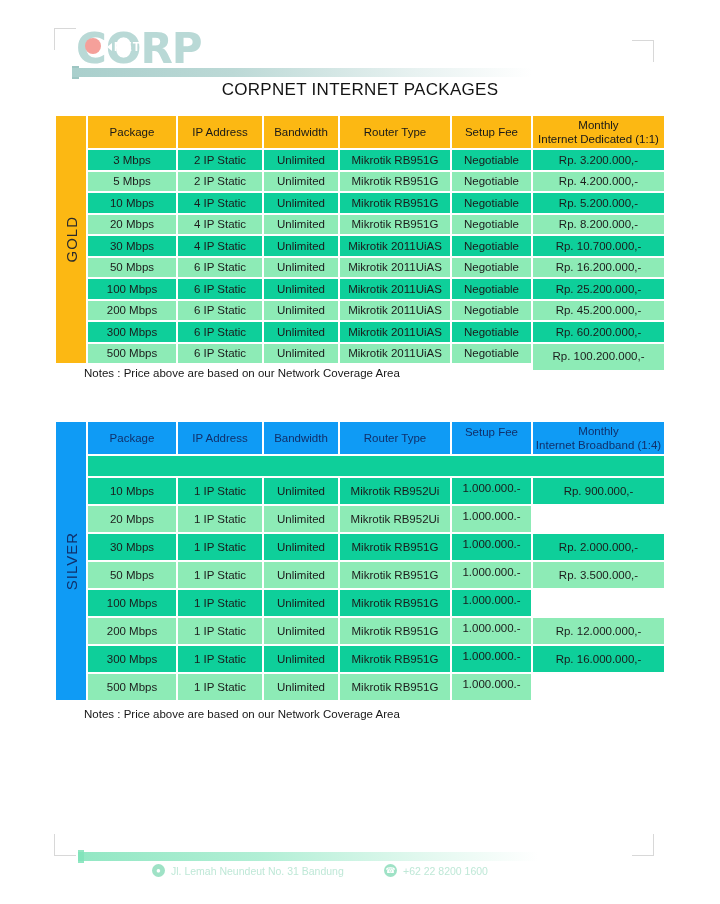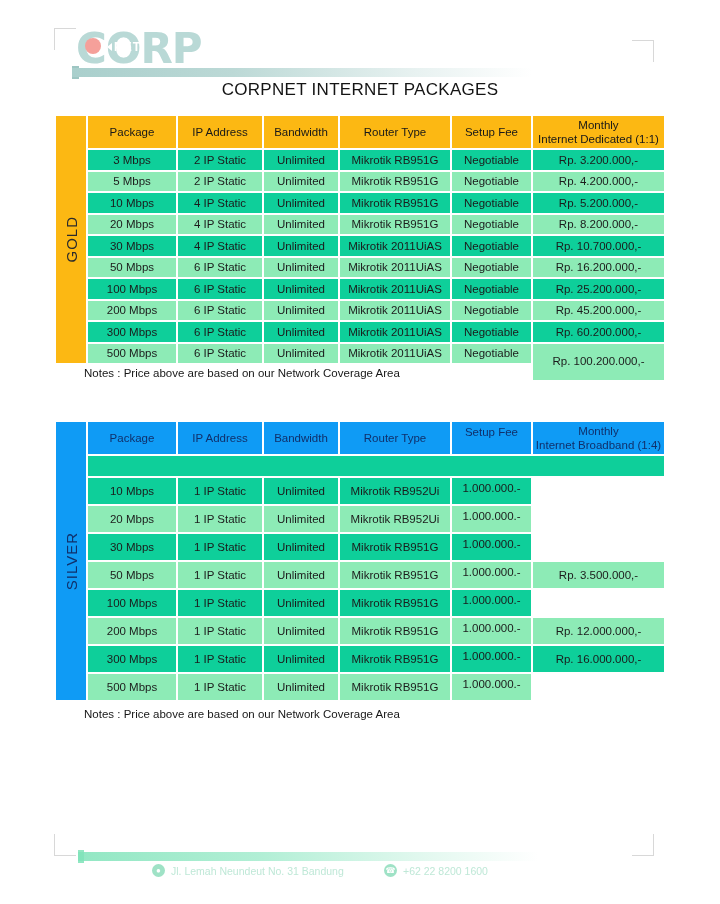--- a/index.html
+++ b/index.html
@@ -343,21 +343,21 @@
         <div class="cell c3" style="height: 19.5px;">Mikrotik 2011UiAS</div>
         <div class="cell c4" style="height: 19.5px;">Negotiable</div>
         <div class="cell c5" style="height: 19.5px;">Rp. 60.200.000,-</div>
       </div>
       <div class="row d-odd" style="height: 19.5px;">
         <div class="cell c0" style="height: 19.5px;">500 Mbps</div>
         <div class="cell c1" style="height: 19.5px;">6 IP Static</div>
         <div class="cell c2" style="height: 19.5px;">Unlimited</div>
         <div class="cell c3" style="height: 19.5px;">Mikrotik 2011UiAS</div>
         <div class="cell c4" style="height: 19.5px;">Negotiable</div>
-        <div class="cell c5" style="height: 36px;">Rp. 100.200.000,-</div>
+        <div class="cell c5" style="height: 26px;">Rp. 100.200.000,-</div>
       </div>
     </div>
 </div>
 <div class="notes" style="left:84px; top:367px;">Notes : Price above are based on our Network Coverage Area</div>
 
 <div class="pkg-table silver" id="silver-table" style="left:56px; top:422px; width:608px;">
   <div class="tier-label silver">
     <span>SILVER</span>
   </div>
   <div class="grid" id="silver-grid">
@@ -373,34 +373,36 @@
       </div>
       <div class="row spacer" style="height: 20px;">
         <div class="cell c5" style="flex: 1 1 auto; height: 20px;"></div>
       </div>
       <div class="row d-even" style="height: 26px;">
         <div class="cell c0" style="height: 26px;">10 Mbps</div>
         <div class="cell c1" style="height: 26px;">1 IP Static</div>
         <div class="cell c2" style="height: 26px;">Unlimited</div>
         <div class="cell c3" style="height: 26px;">Mikrotik RB952Ui</div>
         <div class="cell c4" style="height: 26px;">1.000.000.-</div>
+        <div class="cell c5" style="height: 26px;">Rp. 900.000,-</div>
       </div>
       <div class="row d-odd" style="height: 26px;">
         <div class="cell c0" style="height: 26px;">20 Mbps</div>
         <div class="cell c1" style="height: 26px;">1 IP Static</div>
         <div class="cell c2" style="height: 26px;">Unlimited</div>
         <div class="cell c3" style="height: 26px;">Mikrotik RB952Ui</div>
         <div class="cell c4" style="height: 26px;">1.000.000.-</div>
       </div>
       <div class="row d-even" style="height: 26px;">
         <div class="cell c0" style="height: 26px;">30 Mbps</div>
         <div class="cell c1" style="height: 26px;">1 IP Static</div>
         <div class="cell c2" style="height: 26px;">Unlimited</div>
         <div class="cell c3" style="height: 26px;">Mikrotik RB951G</div>
         <div class="cell c4" style="height: 26px;">1.000.000.-</div>
+        <div class="cell c5" style="height: 26px;">Rp. 2.000.000,-</div>
       </div>
       <div class="row d-odd" style="height: 26px;">
         <div class="cell c0" style="height: 26px;">50 Mbps</div>
         <div class="cell c1" style="height: 26px;">1 IP Static</div>
         <div class="cell c2" style="height: 26px;">Unlimited</div>
         <div class="cell c3" style="height: 26px;">Mikrotik RB951G</div>
         <div class="cell c4" style="height: 26px;">1.000.000.-</div>
         <div class="cell c5" style="height: 26px;">Rp. 3.500.000,-</div>
       </div>
       <div class="row d-even" style="height: 26px;">

